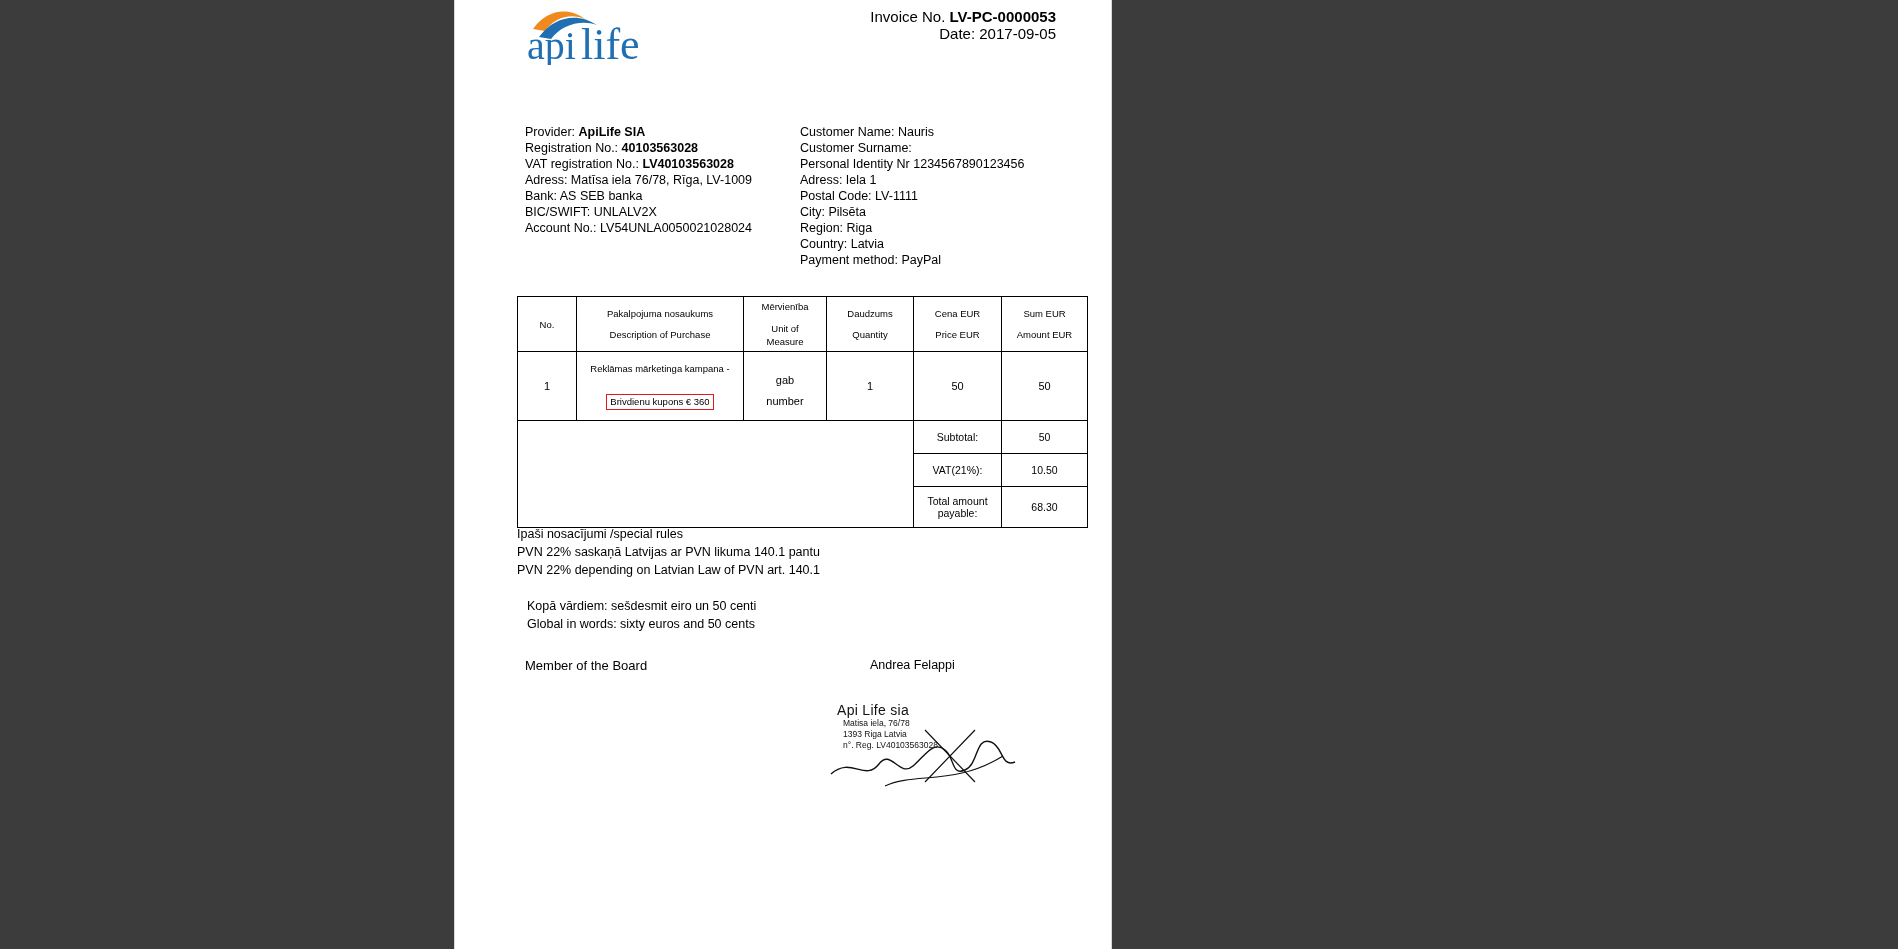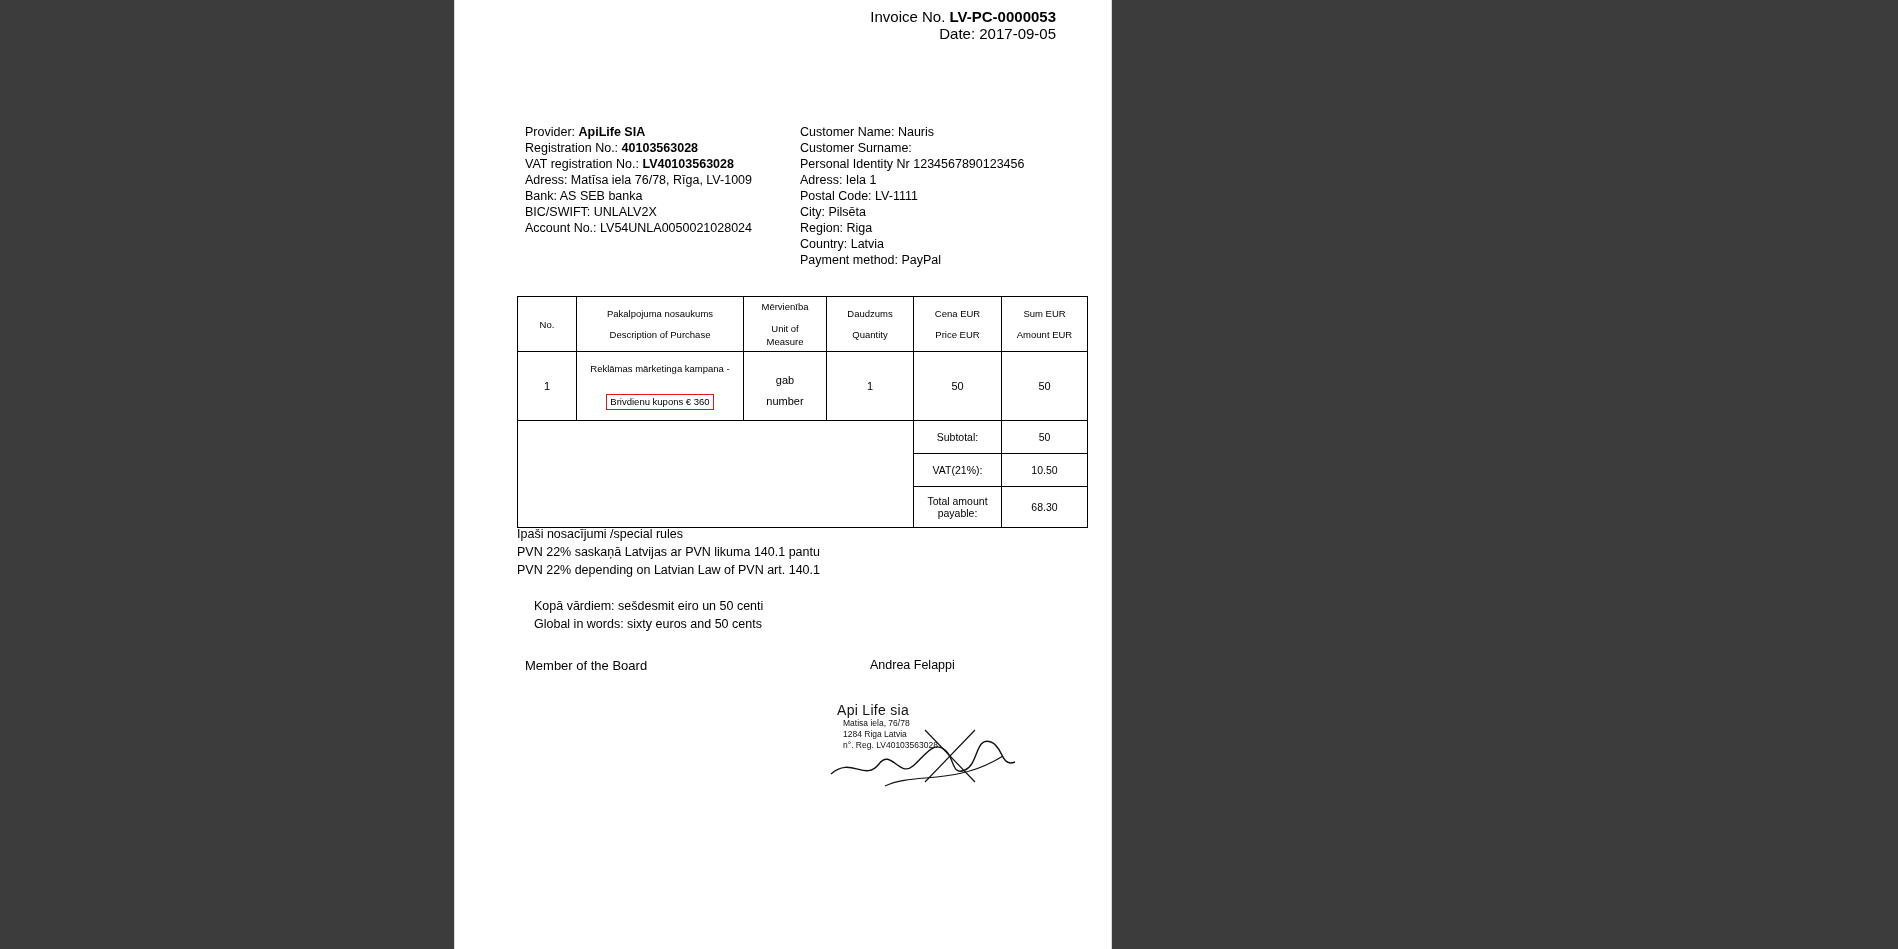--- a/index.html
+++ b/index.html
@@ -119,21 +119,21 @@
   .notes {
     position: absolute;
     left: 62px;
     top: 525px;
     font-size: 12.5px;
     line-height: 18px;
     color: #000;
   }
   .words {
     position: absolute;
-    left: 79px;
+    left: 72px;
     top: 597px;
     font-size: 12.5px;
     line-height: 18px;
     color: #000;
   }
   .sig-left {
     position: absolute;
     left: 70px;
     top: 658px;
     font-size: 13px;
@@ -174,20 +174,28 @@
     pointer-events: none;
   }
 </style>
 </head>
 <body>
 
 <div id="viewport">
   <div id="page">
     <div class="inner">
 
+      <div class="logo-wrap">
+        <svg class="logo-svg" width="200" height="62" viewBox="0 0 200 62">
+          <path d="M8 26 C22 6, 44 4, 60 16 C46 10, 30 14, 20 28 Z" fill="#f08a1e"></path>
+          <path d="M14 34 C30 12, 54 10, 72 22 C56 16, 36 22, 26 36 Z" fill="#1f6fb2"></path>
+          <text x="2" y="56" font-family="Liberation Serif, serif" font-size="40" fill="#1f6fb2">api</text>
+          <text x="56" y="56" font-family="Liberation Serif, serif" font-size="44" fill="#1f6fb2">life</text>
+        </svg>
+      </div>
 
       <div class="inv-meta">
         <div class="line">
           <span>Invoice No.</span>
           <b>LV-PC-0000053</b>
         </div>
         <div class="line">
           <span>Date:</span>
           <span>2017-09-05</span>
         </div>
@@ -292,21 +300,21 @@
         <div>Kopā vārdiem: sešdesmit eiro un 50 centi</div>
         <div>Global in words: sixty euros and 50 cents</div>
       </div>
 
       <div class="sig-left">Member of the Board</div>
       <div class="sig-right">Andrea Felappi</div>
 
       <div class="stamp">
         <div class="s-title">Api Life sia</div>
         <div class="s-line">Matisa iela, 76/78</div>
-        <div class="s-line">1284 Riga Latvia</div>
+        <div class="s-line">1393 Riga Latvia</div>
         <div class="s-line">n°. Reg. LV40103563028</div>
         <svg class="sign-svg" width="230" height="80" viewBox="0 0 230 80">
           <path d="M6 58 C26 40, 40 66, 54 48 C66 32, 74 62, 88 50 C100 40, 108 24, 120 34
                    C130 42, 126 60, 140 54 C154 48, 150 20, 166 26 C178 30, 176 52, 190 46" fill="none" stroke="#111" stroke-width="1.4"></path>
           <path d="M100 14 L150 66 M150 14 L100 66" fill="none" stroke="#111" stroke-width="1.2"></path>
           <path d="M60 70 C90 56, 130 70, 178 40" fill="none" stroke="#111" stroke-width="1.1"></path>
         </svg>
       </div>
 
     </div>

